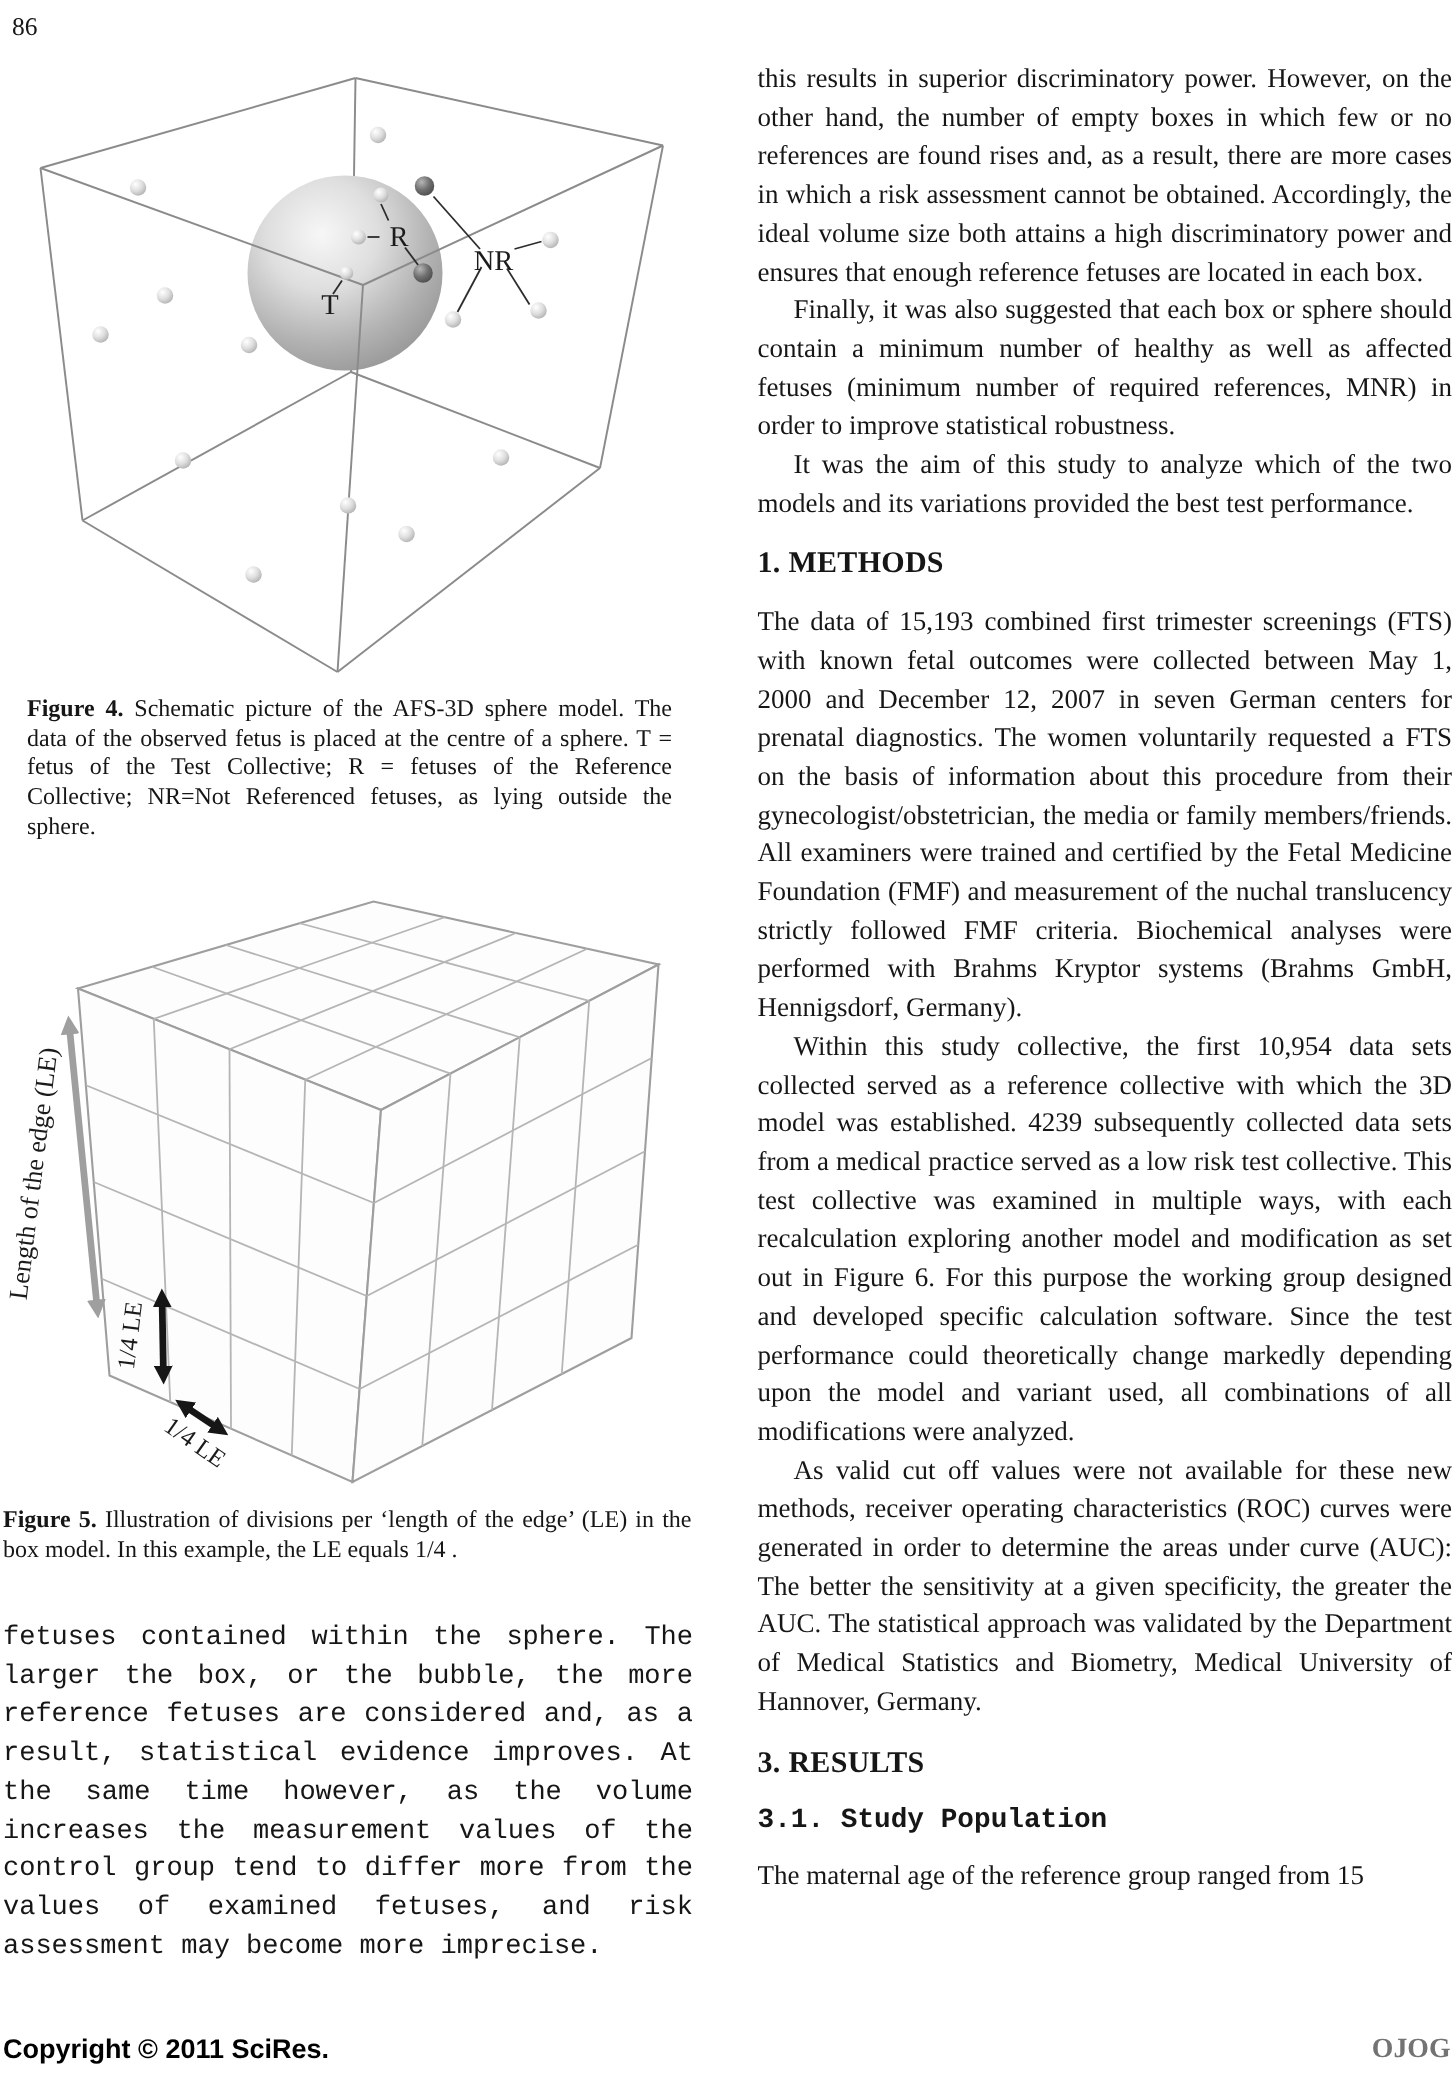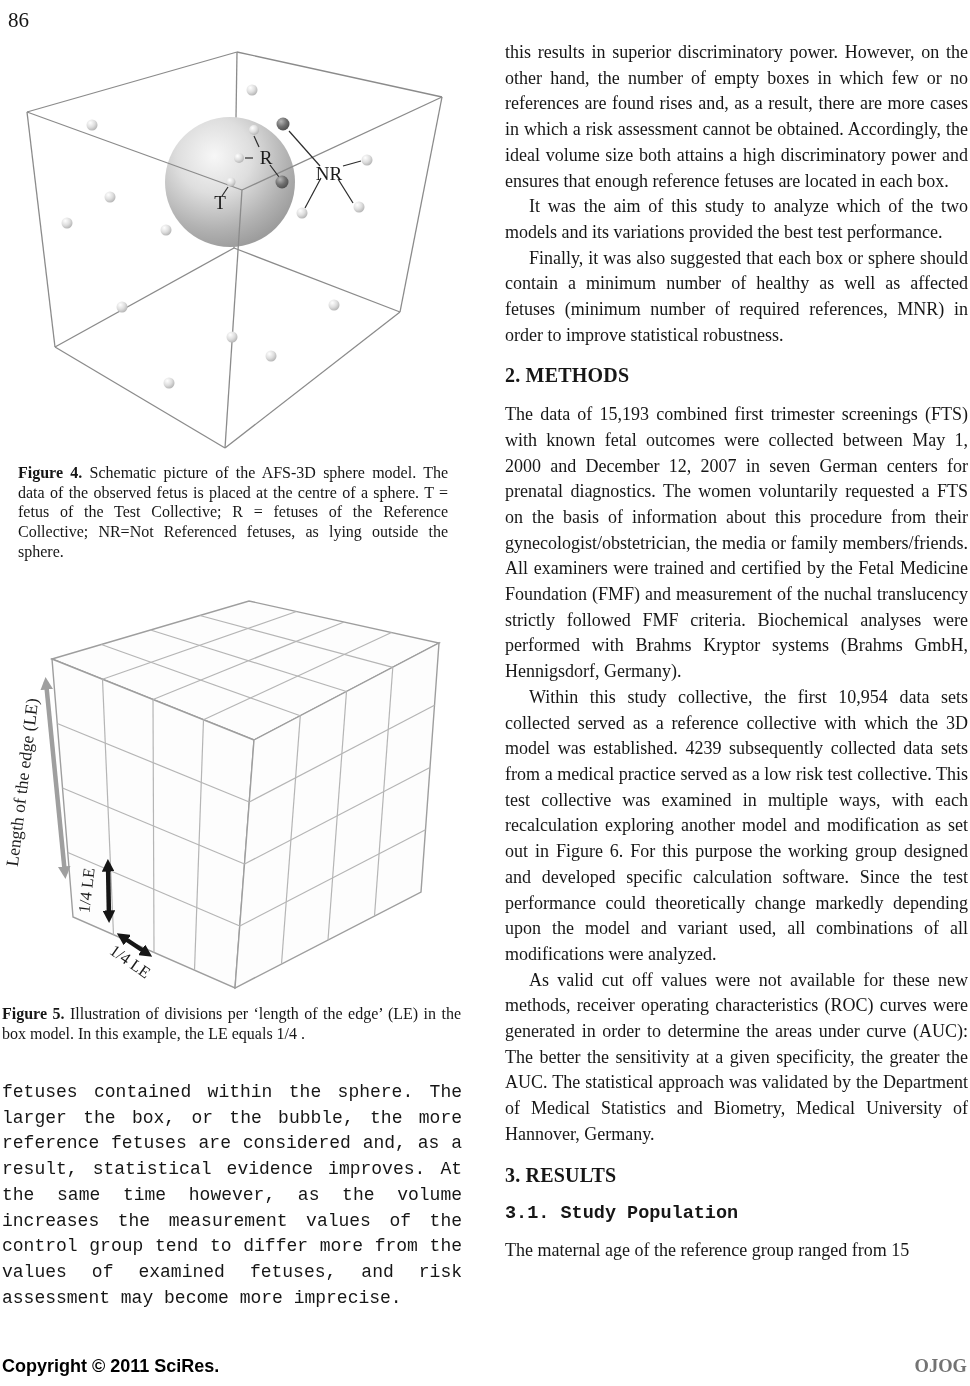--- a/index.html
+++ b/index.html
@@ -4,21 +4,21 @@
 <style>
   * { margin:0; padding:0; box-sizing:border-box; }
   html,body { background:#ffffff; }
   body {
     width:970px; height:1386px; position:relative; overflow:hidden;
     font-family:"Liberation Serif","DejaVu Serif",serif;
     color:#161616;
   }
   
   .header { position:absolute; top:8px; left:0; width:970px; height:26px; }
-  .page-num { position:absolute; left:8px; top:0; font-size:21px; }
+  .page-num { position:absolute; left:8px; top:0; font-size:17px; }
   .run-title { position:absolute; left:0; width:100%; text-align:center; top:0; font-size:16.5px; }
   .run-title i { font-style:italic; }
   
   .col-left  { position:absolute; left:2px;   top:42px; width:460px; }
   .col-right { position:absolute; left:505px; top:40px; width:463px;
                font-size:18px; line-height:25.7px; text-align:justify; }
   .col-right p, .body-text p { font-size:18px; line-height:25.7px; text-align:justify; }
   p.ind { text-indent:24px; }
   b.inline-b { font-weight:normal; }
   h2.sec { font-size:20px; font-weight:bold; margin:15px 0 13px 0; letter-spacing:0.2px; }
@@ -183,24 +183,24 @@
 
   <p class="caption cap5"><b>Figure 5.</b><span> Illustration of divisions per ‘length of the edge’ (LE) in the box model. In this example, the LE equals  1/4 .</span></p>
 
   <div class="body-text">
     <p>fetuses contained within the sphere. The larger the box, or the bubble, the more reference fetuses are considered and, as a result, statistical evidence improves. At the same time however, as the volume increases the measurement values of the control group tend to differ more from the values of examined fetuses, and risk assessment may become more imprecise.</p>
   </div>
 </div>
 
 <div class="col-right">
   <p>this results in superior discriminatory power. However, on the other hand, the number of empty boxes in which few or no references are found rises and, as a result, there are more cases in which a risk assessment cannot be obtained. Accordingly, the ideal volume size both attains a high discriminatory power and ensures that enough reference fetuses are located in each box.</p>
+  <p class="ind">Finally, it was also suggested that each box or sphere should contain a minimum number of healthy as well as affected fetuses (minimum number of required references, MNR) in order to improve statistical robustness.</p>
   <p class="ind">It was the aim of this study to analyze which of the two models and its variations provided the best test performance.</p>
-  <p class="ind">Finally, it was also suggested that each box or sphere should contain a minimum number of healthy as well as affected fetuses (minimum number of required references, MNR) in order to improve statistical robustness.</p>
-
-  <h2 class="sec">2. METHODS</h2>
+
+  <h2 class="sec">1. METHODS</h2>
 
   <p>The data of 15,193 combined first trimester screenings (FTS) with known fetal outcomes were collected between May 1, 2000 and December 12, 2007 in seven German centers for prenatal diagnostics. The women voluntarily requested a FTS on the basis of information about this procedure from their gynecologist/obstetrician, the media or family members/friends. All examiners were trained and certified by the Fetal Medicine Foundation (FMF) and measurement of the nuchal translucency strictly followed FMF criteria. Biochemical analyses were performed with Brahms Kryptor systems (Brahms GmbH, Hennigsdorf, Germany).</p>
   <p class="ind"><span>Within this study collective, the first 10,954 data sets collected served as a reference collective with which the 3D model was established. 4239 subsequently collected data sets from a medical practice served as a low risk test collective. This test collective was examined in multiple ways, with each recalculation exploring another model and modification as set out in </span><b class="inline-b">Figure 6</b><span>. For this purpose the working group designed and developed specific calculation software. Since the test performance could theoretically change markedly depending upon the model and variant used, all combinations of all modifications were analyzed.</span></p>
   <p class="ind">As valid cut off values were not available for these new methods, receiver operating characteristics (ROC) curves were generated in order to determine the areas under curve (AUC): The better the sensitivity at a given specificity, the greater the AUC. The statistical approach was validated by the Department of Medical Statistics and Biometry, Medical University of Hannover, Germany.</p>
 
   <h2 class="sec">3. RESULTS</h2>
   <h3 class="subsec">3.1. Study Population</h3>
 
   <p>The maternal age of the reference group ranged from 15</p>
 </div>

